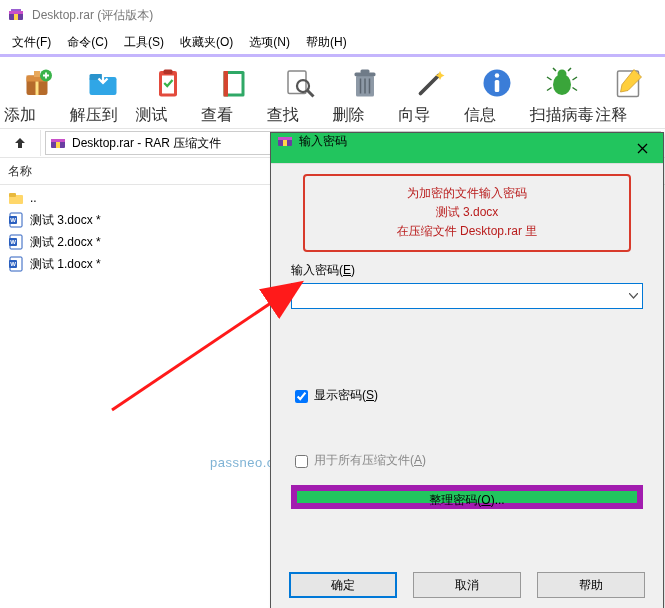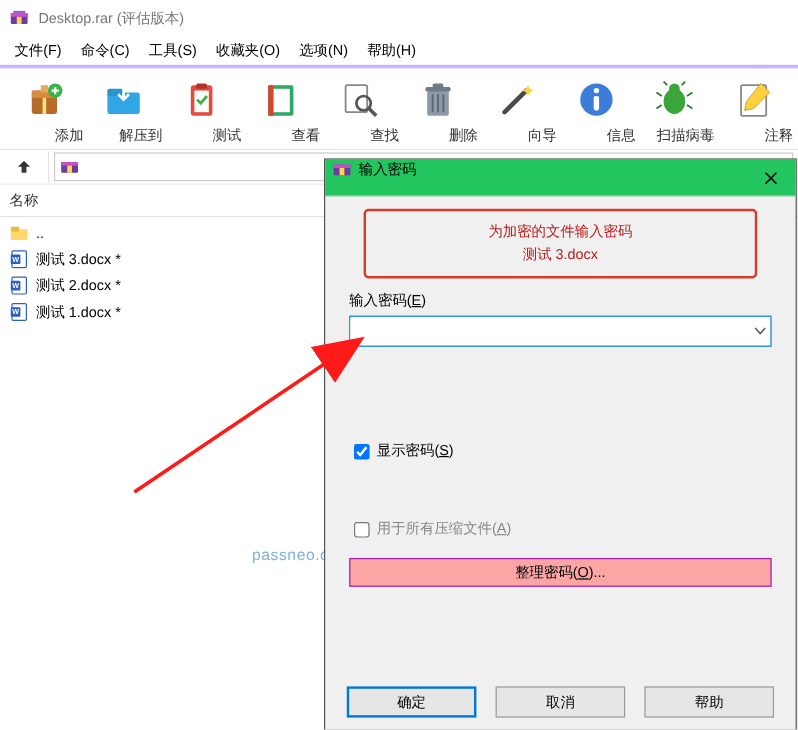--- a/index.html
+++ b/index.html
@@ -3,21 +3,21 @@
 <meta charset="utf-8">
 <style>
   html,body{margin:0;padding:0;font-family:"Microsoft YaHei","Segoe UI",sans-serif;font-size:12px;background:#fff;color:#000;overflow:hidden}
   .window{width:665px;height:608px;position:relative;background:#fff}
   .titlebar{height:30px;display:flex;align-items:center;padding:0 8px;background:#fff}
   .titlebar .app-icon{width:16px;height:16px;margin-right:8px;display:flex;align-items:center;justify-content:center}
   .titlebar .title{color:#777}
   .menubar{height:24px;display:flex;align-items:center;padding:0 4px;border-bottom:3px solid #c4b5fd}
   .menubar span{padding:2px 8px;cursor:default}
   .toolbar{display:flex;padding:6px 4px 2px;border-bottom:1px solid #e5e5e5}
-  .tb-item{width:66px;text-align:right;font-size:12px;color:#333}
+  .tb-item{width:66px;text-align:left;font-size:16px;color:#333}
   .tb-item .ico{height:40px;display:flex;align-items:center;justify-content:center;margin-bottom:2px}
   .tb-item .ico svg{width:36px;height:36px}
   .navrow{height:28px;display:flex;align-items:center;border-bottom:1px solid #e5e5e5}
   .up-btn{width:40px;height:26px;display:flex;align-items:center;justify-content:center;border-right:1px solid #e5e5e5}
   .addrbar{flex:1;height:22px;margin:0 4px;border:1px solid #ccc;display:flex;align-items:center;padding:0 4px;background:#fff}
   .addrbar .mini-icon{width:16px;height:16px;margin-right:6px}
   .list-header{height:26px;border-bottom:1px solid #e5e5e5;display:flex;align-items:center;padding-left:8px;color:#333;background:#fff}
   .file-list{padding:2px 0}
   .row{height:22px;display:flex;align-items:center;padding-left:8px}
   .row .ficon{width:16px;height:16px;margin-right:6px;display:flex;align-items:center;justify-content:center}
@@ -31,21 +31,21 @@
   .modal-title .close{width:30px;height:30px;display:flex;align-items:center;justify-content:center;font-size:14px}
   .msgbox{margin:10px 32px 10px;border:2px solid #d83a2b;border-radius:4px;padding:8px 10px;text-align:center;color:#b91c1c;line-height:1.6}
   .field-area{margin:6px 20px 0}
   .field-label{margin:6px 0 4px}
   .combo{position:relative;height:24px;border:1px solid #0078d7;background:#fff;display:flex;align-items:center}
   .combo input{flex:1;border:none;outline:none;height:20px;padding:0 6px;font-family:inherit;font-size:12px}
   .combo .dd{width:18px;height:100%;display:flex;align-items:center;justify-content:center;color:#555}
   .check-row{display:flex;align-items:flex-start;margin:8px 0}
   .check-row input{margin-right:6px}
   .check-row.disabled{color:#888}
-  .org-btn{width:100%;height:24px;margin-top:6px;border:1px solid #a21caf;background:#fca5a5;font-family:inherit;font-size:12px}
+  .org-btn{width:100%;height:24px;margin-top:6px;border:6px solid #a21caf;background:#22c55e;font-family:inherit;font-size:12px}
   .btn-row{position:absolute;left:0;right:0;bottom:10px;display:flex;justify-content:space-around;padding:0 10px}
   .btn-row button{width:108px;height:26px;border:1px solid #999;background:#e6e6e6;font-family:Liberation Mono, monospace;font-size:12px}
   .btn-row button.primary{border:2px solid #0078d7}
 
   
   .arrow-svg{position:absolute;left:104px;top:270px;pointer-events:none}
 
   u{text-decoration:underline}
 </style>
 </head>
@@ -185,20 +185,21 @@
       <svg width="16" height="16" viewBox="0 0 16 16">
           <path d="M8 3l5 5H10v5H6V8H3z" fill="#333"></path>
         </svg>
     </div>
     <div class="addrbar">
       <span class="mini-icon"><svg viewBox="0 0 16 16" width="16" height="16">
             <rect x="1" y="4" width="14" height="9" rx="1" fill="#6a3ea1"></rect>
             <rect x="1" y="4" width="14" height="3" fill="#c94fc9"></rect>
             <rect x="6" y="7" width="4" height="6" fill="#ffd54a"></rect>
           </svg></span>
+      <span>Desktop.rar - RAR 压缩文件</span>
     </div>
   </div>
 
   <div class="list-header">名称</div>
 
   <div class="file-list">
     <div class="row">
       <span class="ficon">
           <svg viewBox="0 0 16 16" width="16" height="16">
             <rect x="1" y="5" width="14" height="9" rx="1" fill="#ffd76a"></rect>
@@ -252,20 +253,21 @@
       <span class="close">
         <svg width="11" height="11" viewBox="0 0 11 11">
             <path d="M1 1l9 9M10 1l-9 9" stroke="#000" stroke-width="1.3"></path>
           </svg>
       </span>
     </div>
 
     <div class="msgbox">
       <div>为加密的文件输入密码</div>
       <div>测试 3.docx</div>
+      <div>在压缩文件 Desktop.rar 里</div>
     </div>
 
     <div class="field-area">
       <div class="field-label"><span>输入密码(</span><u>E</u><span>)</span></div>
       <div class="combo">
         <input type="text" value="" style="">
         <span class="dd">
           <svg width="9" height="6" viewBox="0 0 9 6">
               <path d="M0 0l4.5 5L9 0" fill="none" stroke="#555" stroke-width="1.2"></path>
             </svg>

